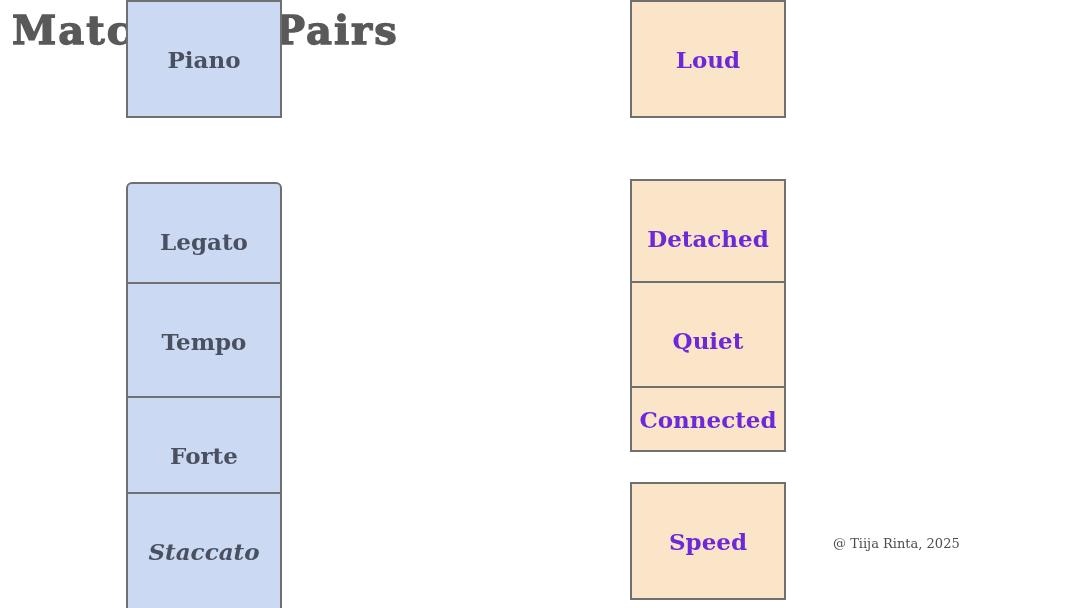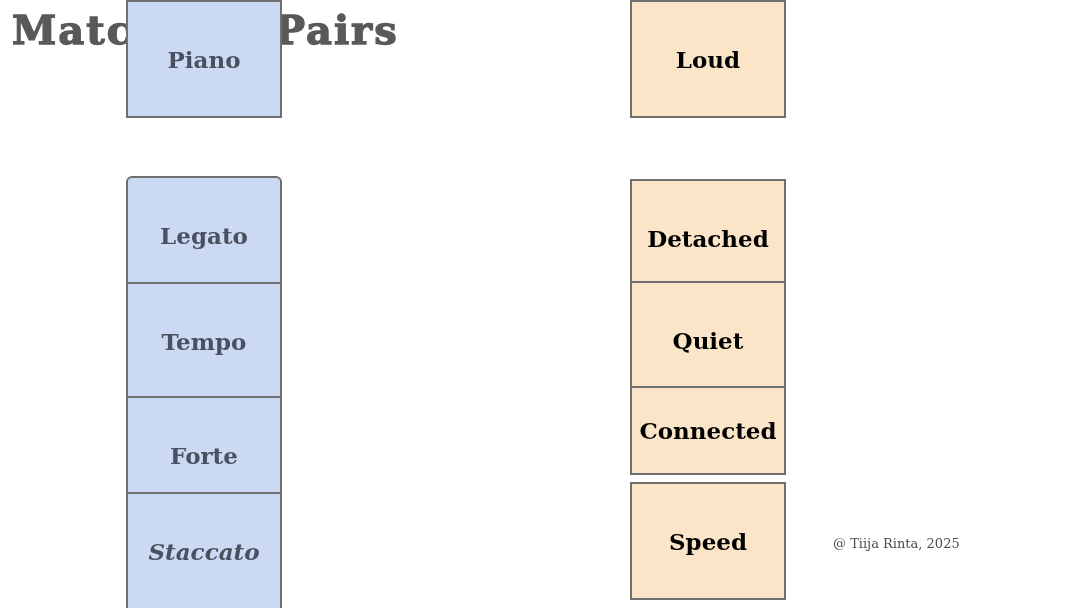--- a/index.html
+++ b/index.html
@@ -45,33 +45,33 @@
   }
   .card.left {
     left: 126px;
     background: #ccd9f2;
   }
   .card.left .label { color: #4a5060; }
   .card.right {
     left: 630px;
     background: #fbe5c9;
   }
-  .card.right .label { color: #000000; }
+  .card.right .label { color: #6d28d9; }
 
   
   .card.left:nth-of-type(1)  { top: 70px; }
-  .card.left:nth-of-type(2)  { top: 176px; border-radius: 6px; }
+  .card.left:nth-of-type(2)  { top: 182px; border-radius: 6px; }
   .card.left:nth-of-type(3)  { top: 282px; }
   .card.left:nth-of-type(4)  { top: 396px; }
   .card.left:nth-of-type(5)  { top: 492px; font-style: italic; }
 
   .card.right:nth-of-type(6)  { top: 70px; }
   .card.right:nth-of-type(7)  { top: 179px; }
   .card.right:nth-of-type(8)  { top: 281px; }
-  .card.right:nth-of-type(9)  { top: 386px; height: 89px; }
+  .card.right:nth-of-type(9)  { top: 386px; height: 66px; }
   .card.right:nth-of-type(10) { top: 482px; }
 
   .attribution {
     position: absolute;
     left: 833px;
     top: 536px;
     font-family: "DejaVu Serif", serif;
     font-size: 13px;
     color: #4d4d4d;
     white-space: nowrap;

